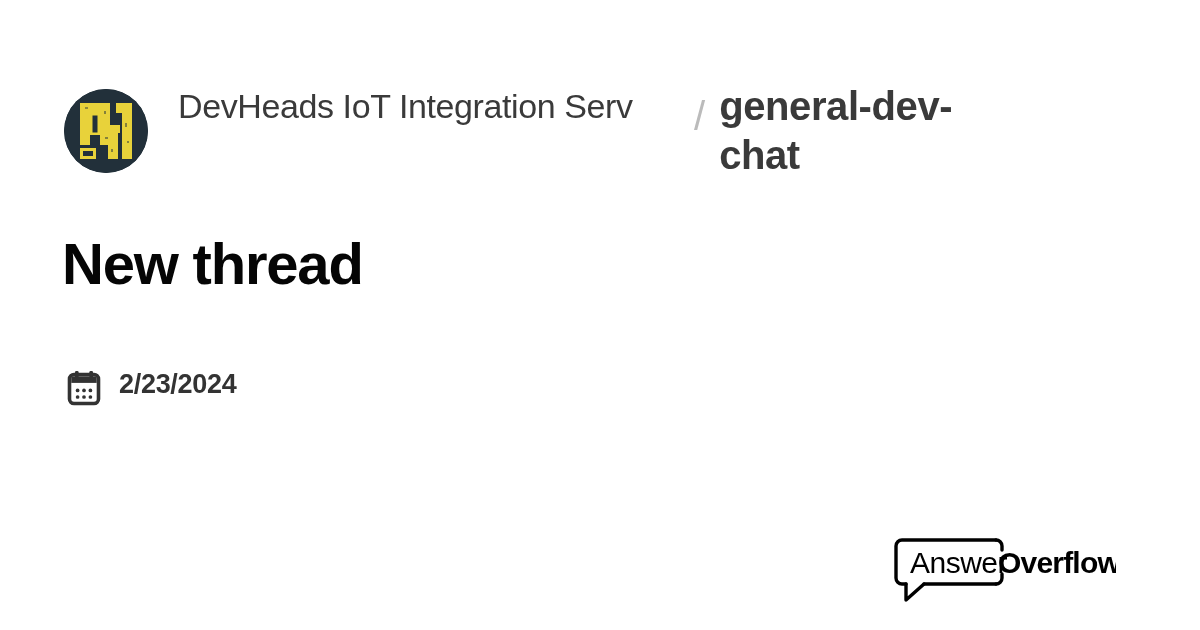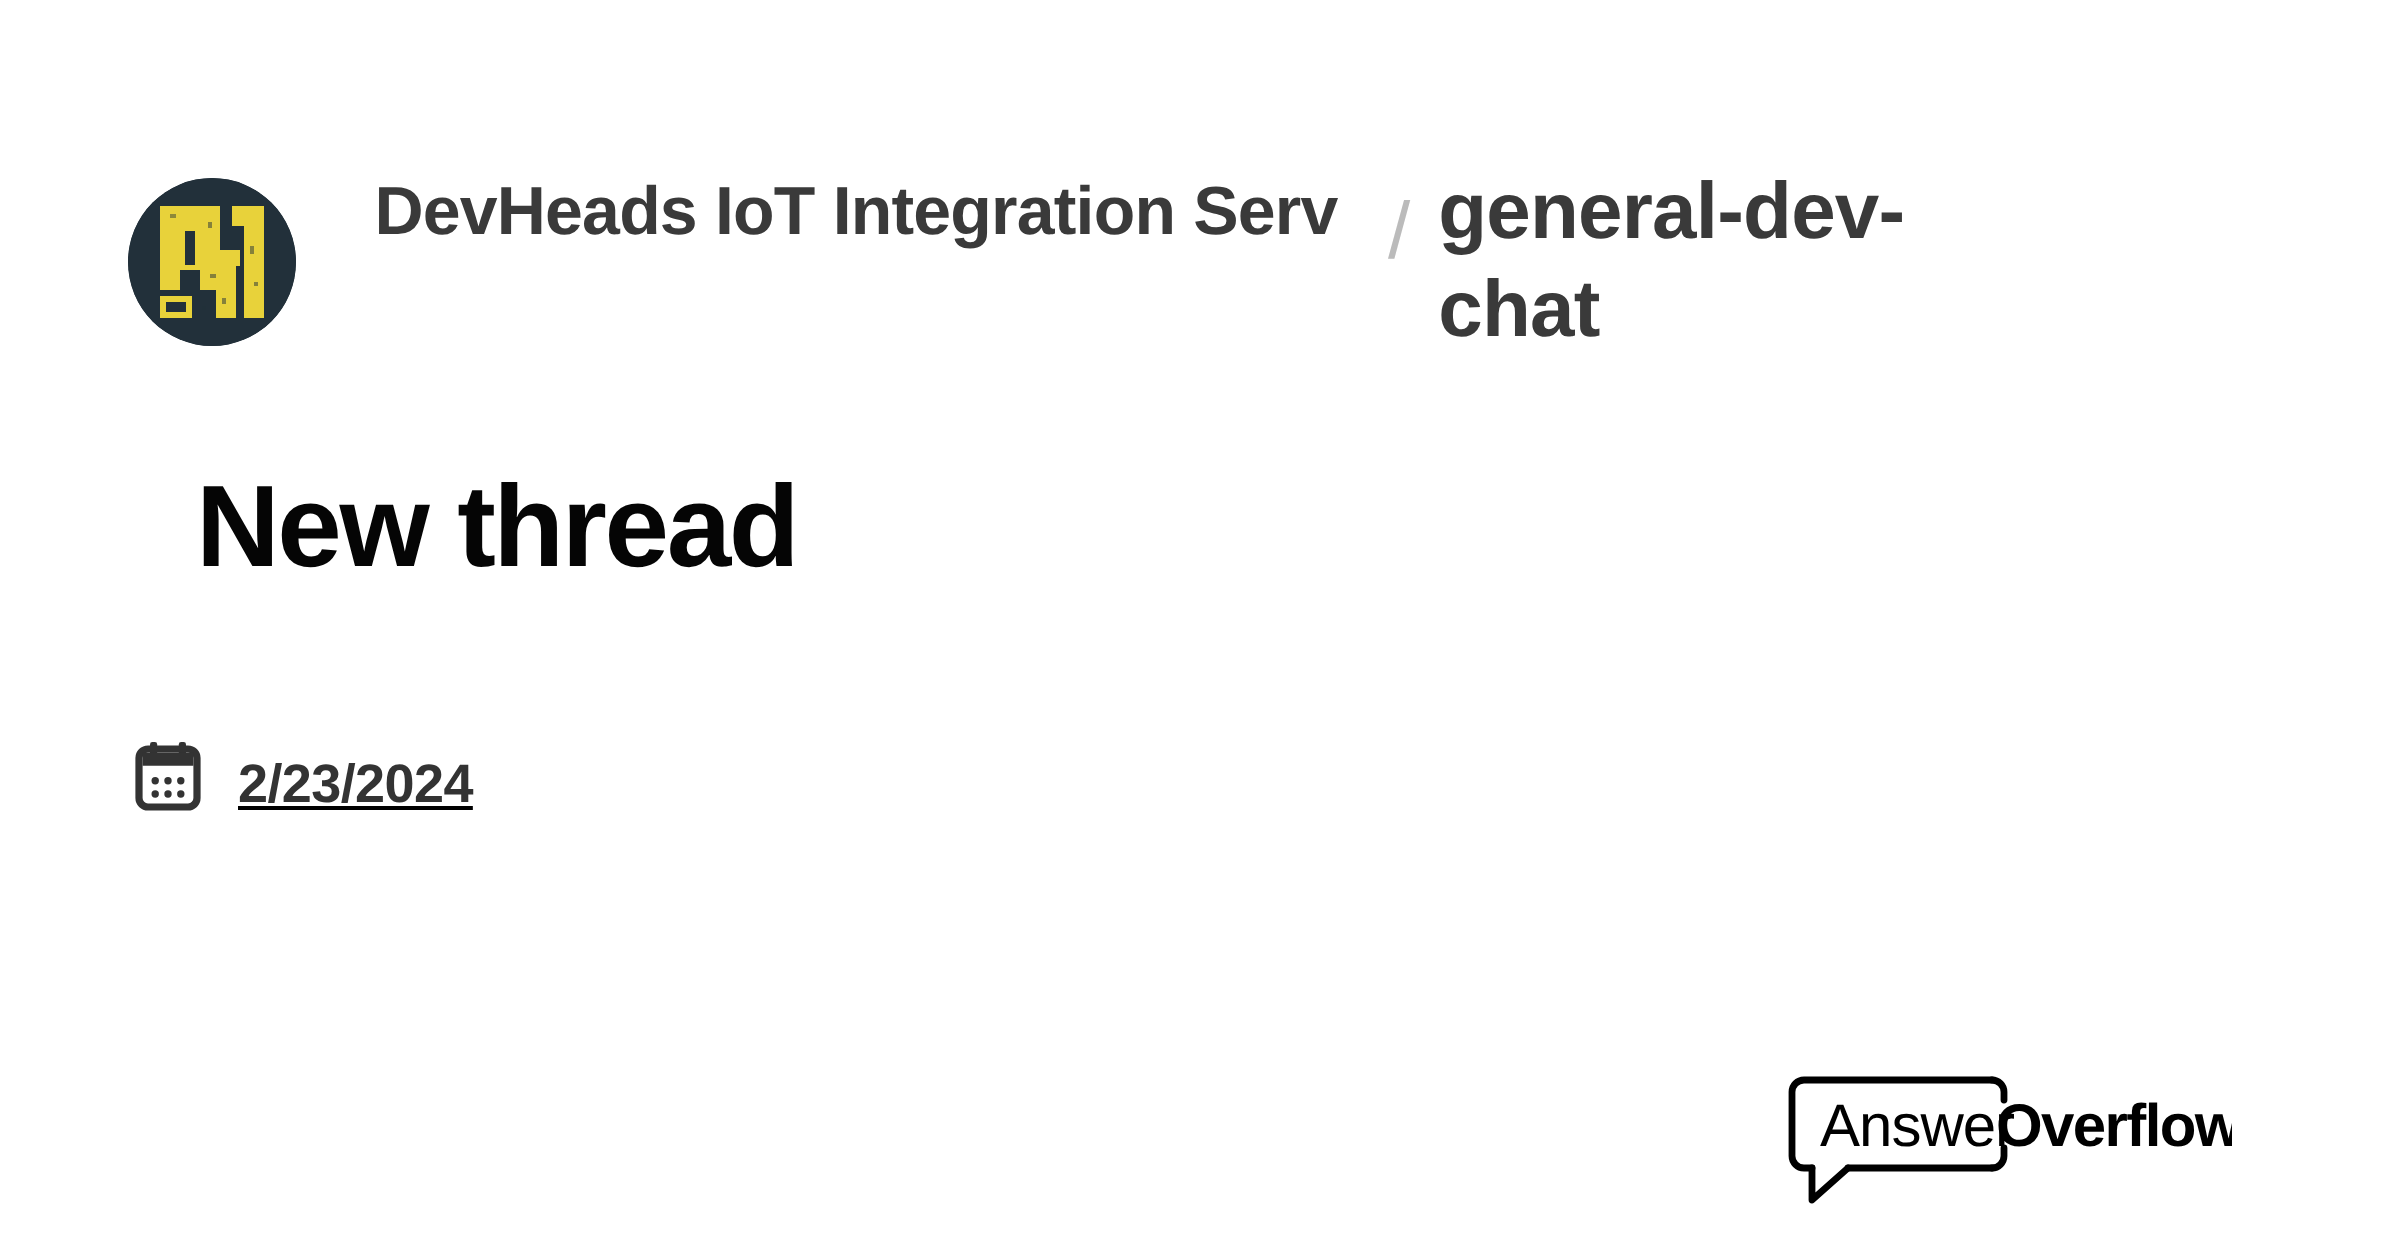--- a/index.html
+++ b/index.html
@@ -36,26 +36,25 @@
     position: relative;
     overflow: hidden;
     margin-top: 7px;
   }
 
   .avatar svg { display: block; width: 100%; height: 100%; }
 
   .server-name {
     font-size: 34px;
     line-height: 49px;
-    font-weight: bold;
+    font-weight: normal;
     color: #3a3a3a;
     letter-spacing: -0.4px;
     margin-left: 30px;
     width: 500px;
-    text-align: center;
   }
 
   .channel-block {
     display: flex;
     align-items: flex-start;
     margin-left: 16px;
     flex: 1;
   }
 
   .slash {
@@ -80,31 +79,29 @@
   
   .thread-title {
     position: absolute;
     left: 62px;
     top: 228px;
     font-size: 58px;
     line-height: 72px;
     font-weight: bold;
     color: #050505;
     letter-spacing: -1.2px;
-    margin-left: 36px;
   }
 
   
   .date-row {
     position: absolute;
     left: 64px;
     top: 368px;
     display: flex;
-    align-items: flex-end;
-    text-decoration: underline;
+    align-items: flex-start;
   }
 
   .calendar-icon {
     width: 40px;
     height: 40px;
     flex: 0 0 40px;
   }
   .calendar-icon svg { display: block; width: 100%; height: 100%; }
 
   .date-text {

